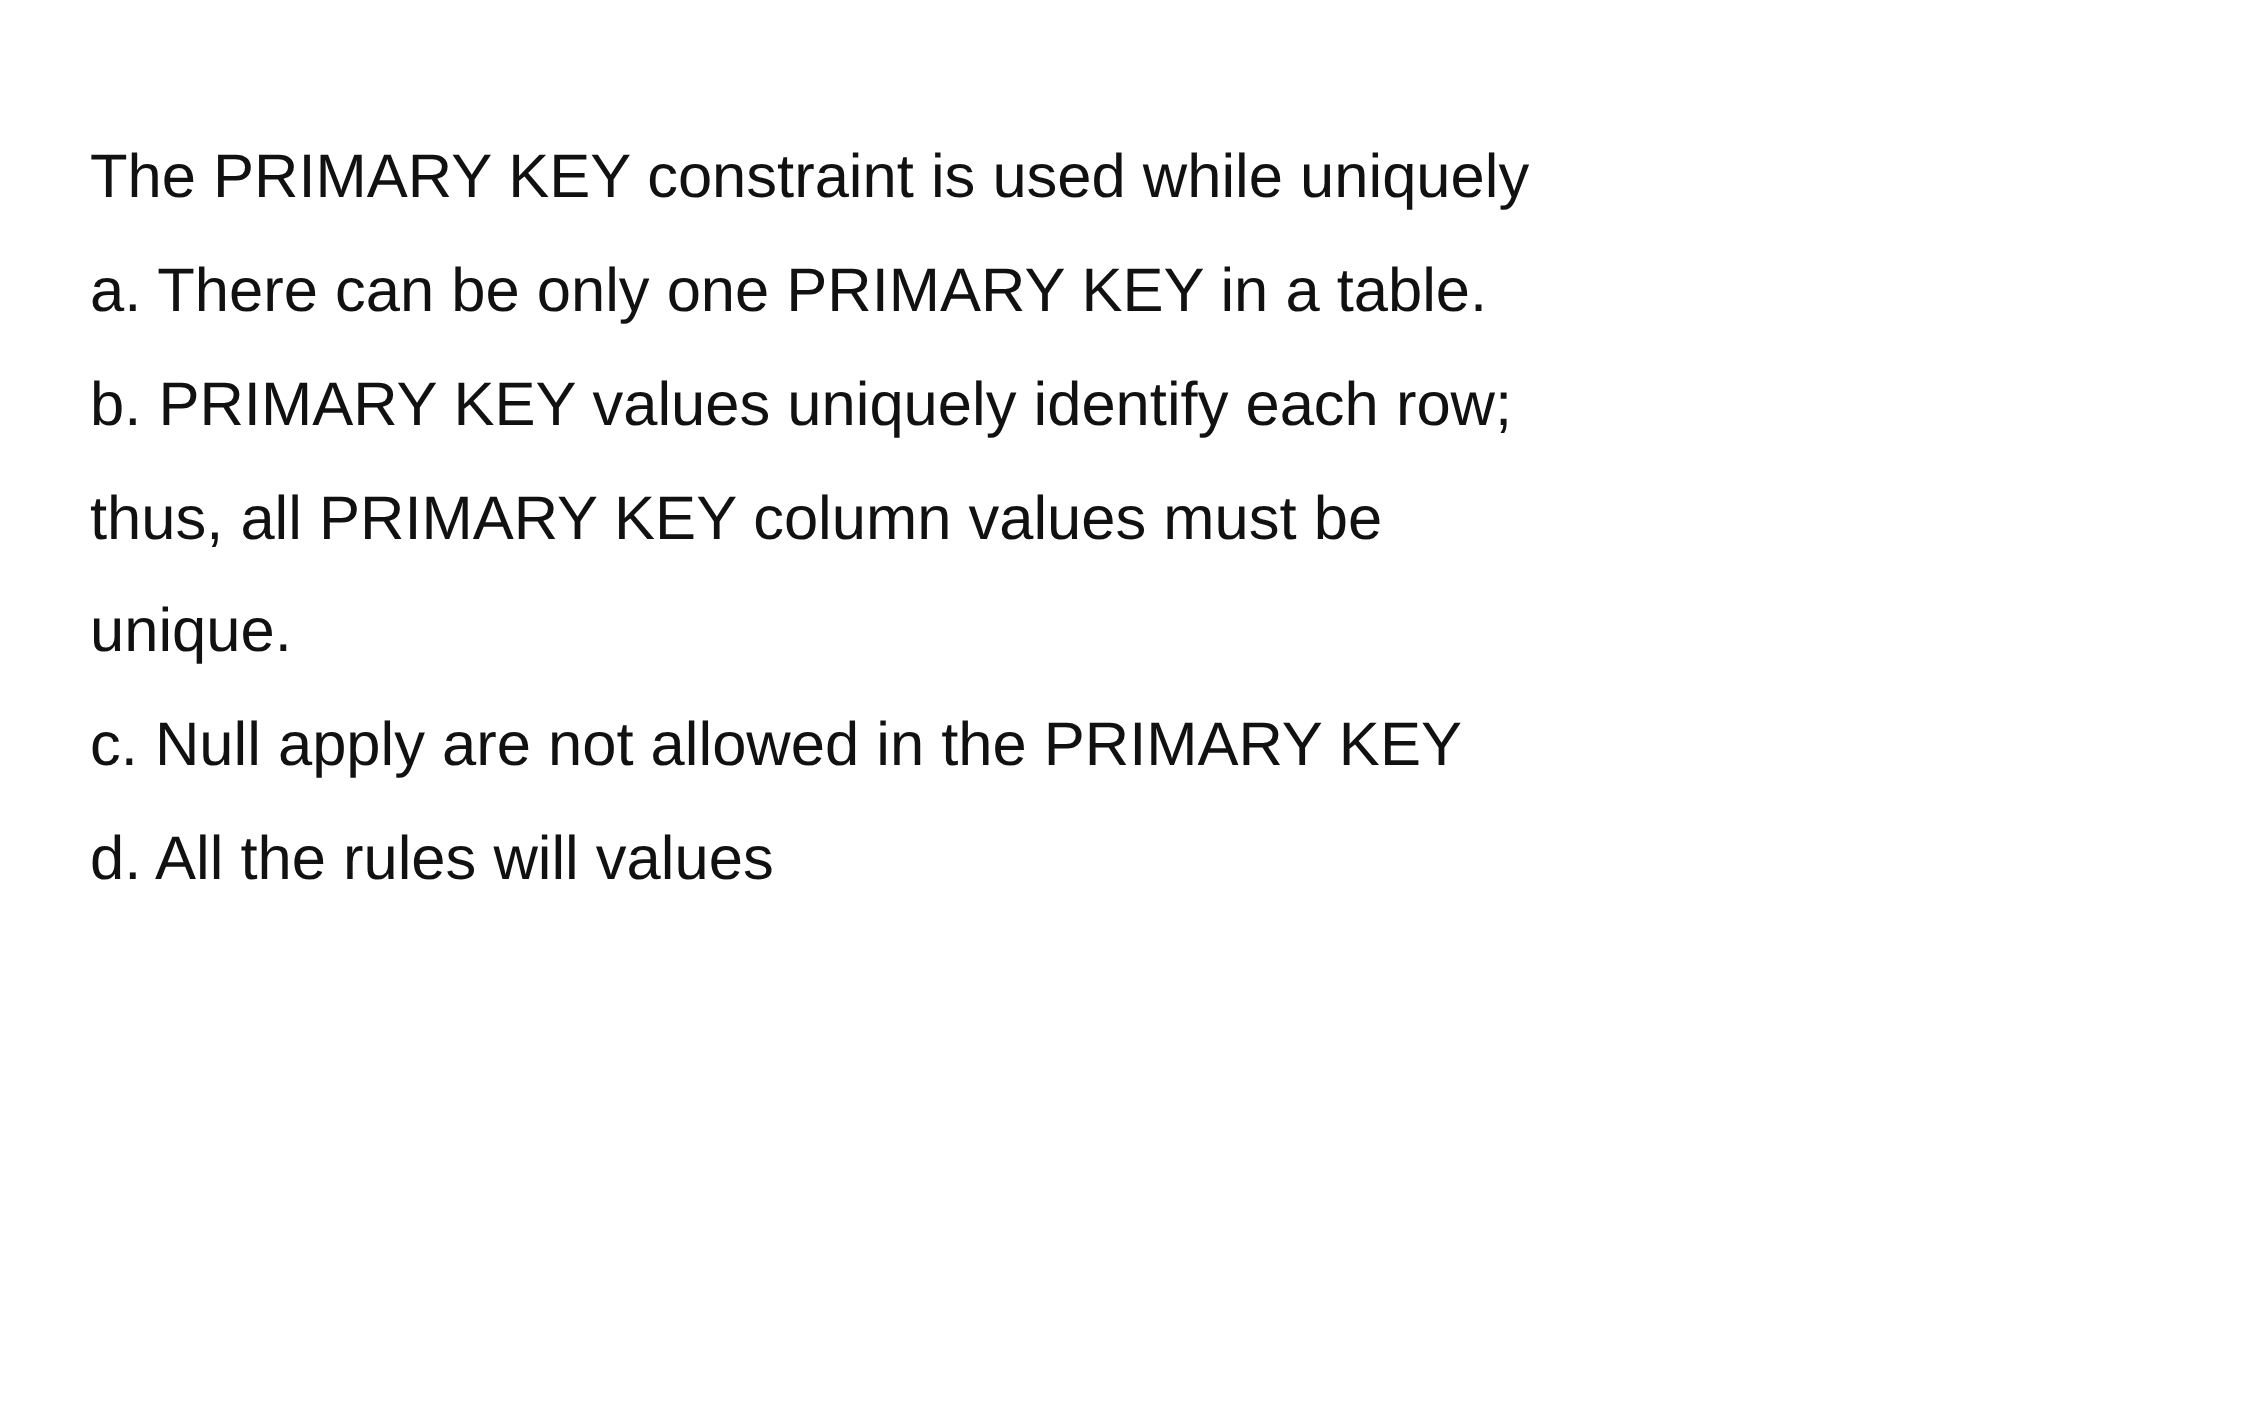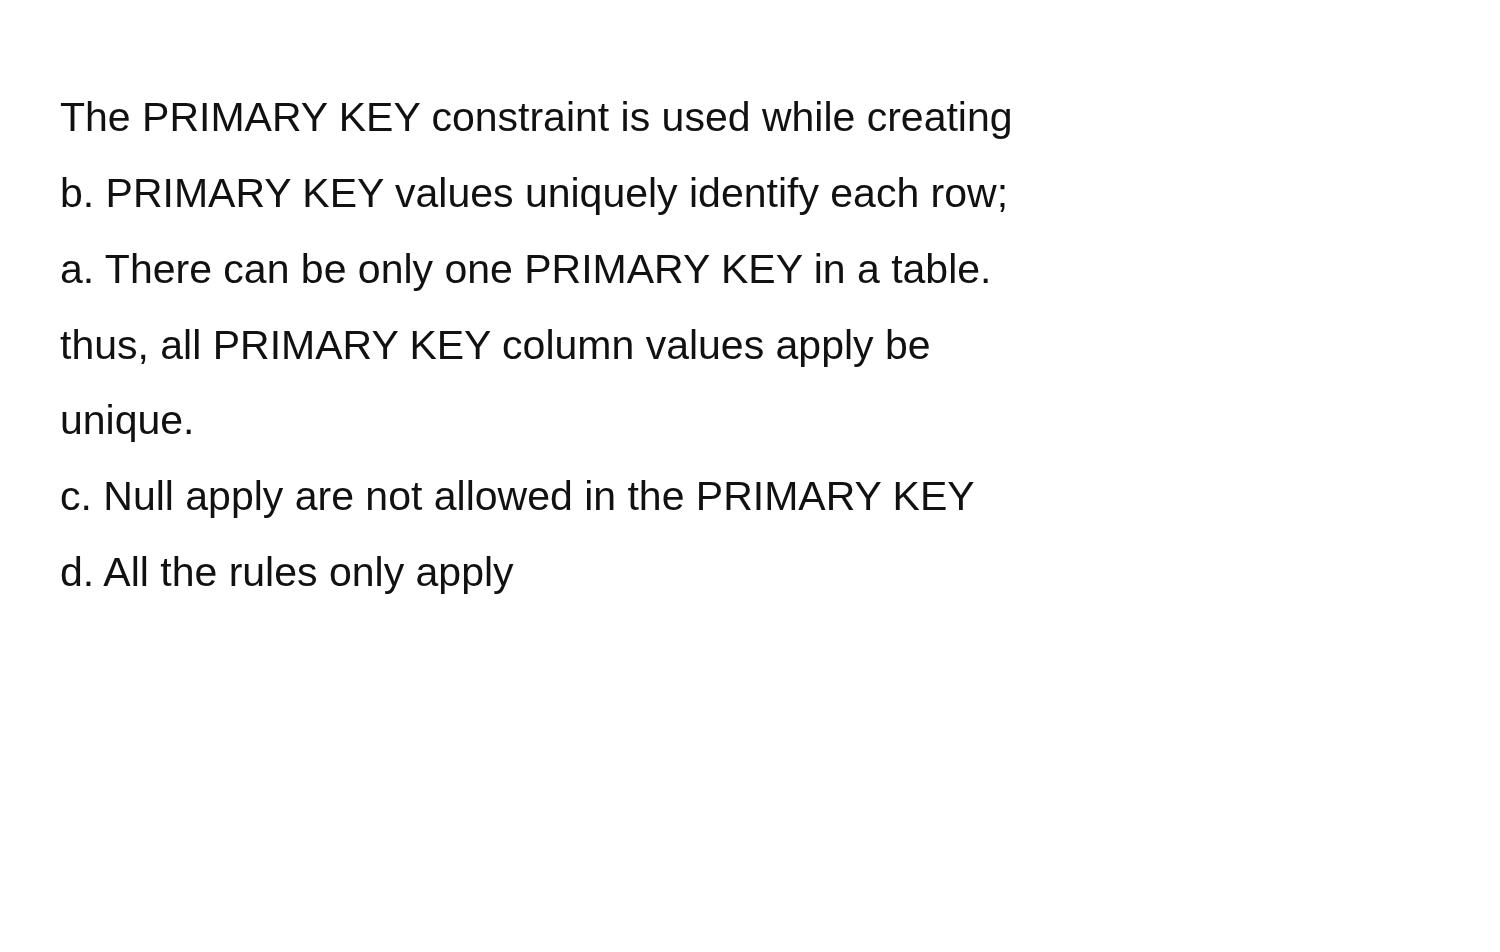--- a/index.html
+++ b/index.html
@@ -25,20 +25,20 @@
       display: block;
     }
     .option-line {
       display: block;
     }
   </style>
 </head>
 <body>
 
 <div class="content">
-  <span class="question-line">The PRIMARY KEY constraint is used while creating</span>
+  <span class="question-line">The PRIMARY KEY constraint is used while uniquely</span>
+  <span class="option-line">a. There can be only one PRIMARY KEY in a table.</span>
   <span class="option-line">b. PRIMARY KEY values uniquely identify each row;</span>
-  <span class="option-line">a. There can be only one PRIMARY KEY in a table.</span>
-  <span class="option-line">thus, all PRIMARY KEY column values apply be</span>
+  <span class="option-line">thus, all PRIMARY KEY column values must be</span>
   <span class="option-line">unique.</span>
   <span class="option-line">c. Null apply are not allowed in the PRIMARY KEY</span>
-  <span class="option-line">d. All the rules only apply</span>
+  <span class="option-line">d. All the rules will values</span>
 </div>
 
 </body></html>

